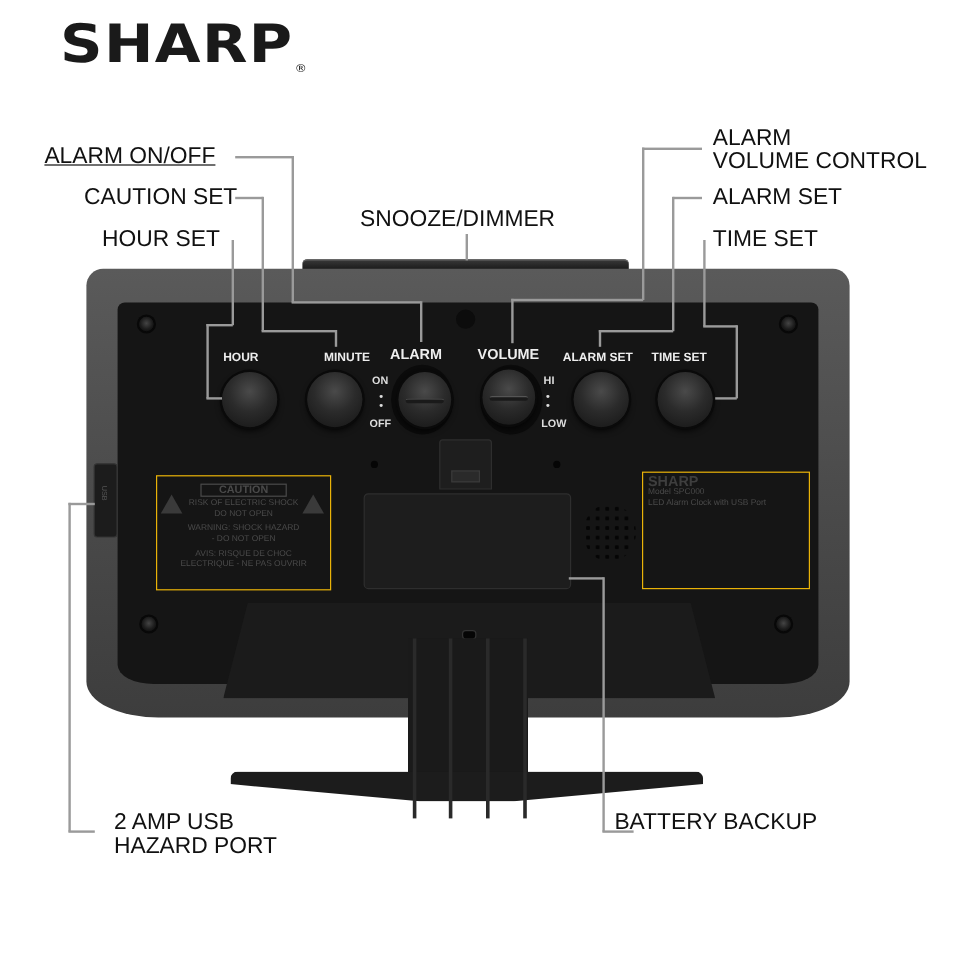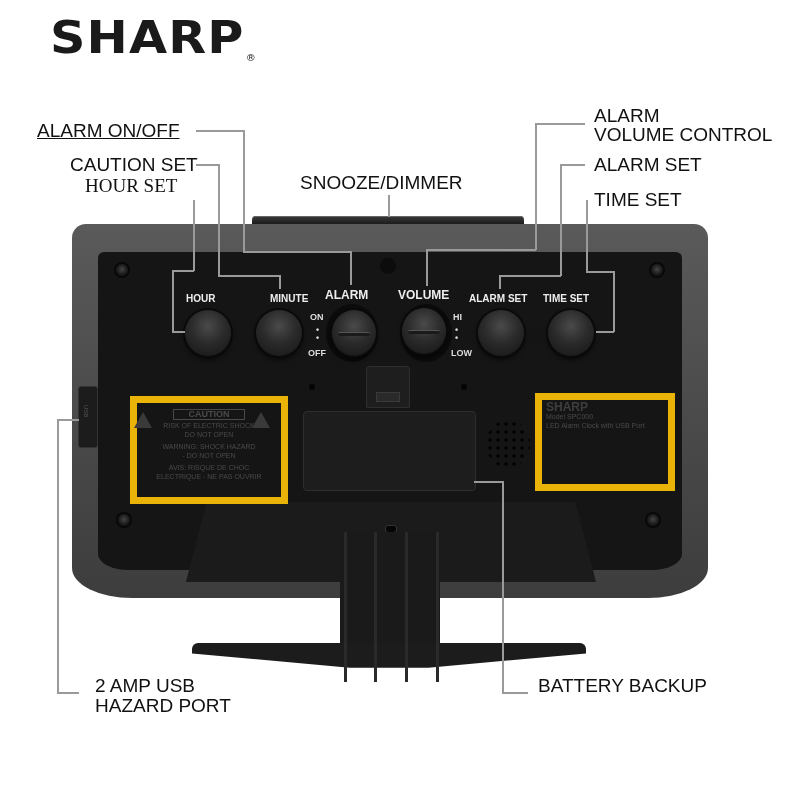--- a/index.html
+++ b/index.html
@@ -16,21 +16,21 @@
   .btn-label.big { font-size:12px; }
   .knob { position:absolute; border-radius:50%;
           background:radial-gradient(circle at 50% 35%, #4a4a4a 0%, #2b2b2b 45%, #141414 100%);
           box-shadow:0 0 0 2px #0a0a0a, 0 3px 5px rgba(0,0,0,.8); }
   .dial-well { position:absolute; border-radius:50%; background:#0b0b0b; }
   .dial-slot { position:absolute; left:14%; right:14%; top:48%; height:3px; background:#1a1a1a; border-top:1px solid #555; border-radius:2px; }
   .tiny { position:absolute; color:#ddd; font-size:9px; font-weight:bold; }
   .screw { position:absolute; width:12px; height:12px; border-radius:50%;
            background:radial-gradient(circle at 50% 45%, #444 0%, #1c1c1c 55%, #050505 100%);
            box-shadow:0 0 0 2px #080808; }
-  .label-plate { position:absolute; border:7px solid #eab308; color:#4a4a4a; font-size:7px; line-height:9px; overflow:hidden; }
+  .label-plate { position:absolute; border:1px solid #eab308; color:#4a4a4a; font-size:7px; line-height:9px; overflow:hidden; }
 </style>
 </head>
 <body>
 
 <div class="abs brand"><span>SHARP</span><sup>®</sup></div>
 
 <div class="abs" style="left:252px;top:216px;width:272px;height:28px;background:linear-gradient(#3a3a3a,#101010 40%,#0a0a0a);border-radius:4px 4px 8px 8px;box-shadow:inset 0 1px 0 #666;"></div>
 
 <div class="abs" style="left:72px;top:224px;width:636px;height:374px;background:linear-gradient(180deg,#5a5a5a 0%,#484848 60%,#3d3d3d 100%);border-radius:14px 14px 60px 60px / 14px 14px 30px 30px;"></div>
 
@@ -108,33 +108,33 @@
 
 <div class="abs" style="left:340px;top:532px;width:100px;height:120px;background:#1a1a1a;"></div>
 <div class="abs" style="left:192px;top:643px;width:394px;height:26px;background:#1c1c1c;clip-path:polygon(0 0,100% 0,100% 40%,60% 95%,40% 95%,0 40%);border-radius:6px;"></div>
 <div class="abs" style="left:344px;top:532px;width:3px;height:150px;background:#2a2a2a;"></div>
 <div class="abs" style="left:374px;top:532px;width:3px;height:150px;background:#2a2a2a;"></div>
 <div class="abs" style="left:405px;top:532px;width:3px;height:150px;background:#2a2a2a;"></div>
 <div class="abs" style="left:436px;top:532px;width:3px;height:150px;background:#2a2a2a;"></div>
 
 <div class="abs callout" style="left:37px;top:121px;text-decoration:underline;">ALARM ON/OFF</div>
 <div class="abs callout" style="left:70px;top:155px;">CAUTION SET</div>
-<div class="abs callout" style="left:85px;top:176px;font-family:Liberation Serif, serif;">HOUR SET</div>
+<div class="abs callout" style="left:85px;top:190px;">HOUR SET</div>
 <div class="abs callout" style="left:300px;top:173px;">SNOOZE/DIMMER</div>
 <div class="abs callout" style="left:594px;top:106px;line-height:19px;">
   <div>ALARM</div>
   <div>VOLUME CONTROL</div>
 </div>
 <div class="abs callout" style="left:594px;top:155px;">ALARM SET</div>
 <div class="abs callout" style="left:594px;top:190px;">TIME SET</div>
 <div class="abs callout" style="left:95px;top:676px;line-height:20px;">
   <div>2 AMP USB</div>
   <div>HAZARD PORT</div>
 </div>
-<div class="abs callout" style="left:538px;top:676px;line-height:20px;">
+<div class="abs callout" style="left:512px;top:676px;line-height:20px;">
   <div>BATTERY BACKUP</div>
 </div>
 
 <div class="line h" style="left:196px;top:130px;width:48px;"></div>
 <div class="line v" style="left:243px;top:130px;height:122px;"></div>
 <div class="line h" style="left:243px;top:251px;width:108px;"></div>
 <div class="line v" style="left:350px;top:251px;height:34px;"></div>
 
 <div class="line h" style="left:196px;top:164px;width:23px;"></div>
 <div class="line v" style="left:218px;top:164px;height:112px;"></div>

